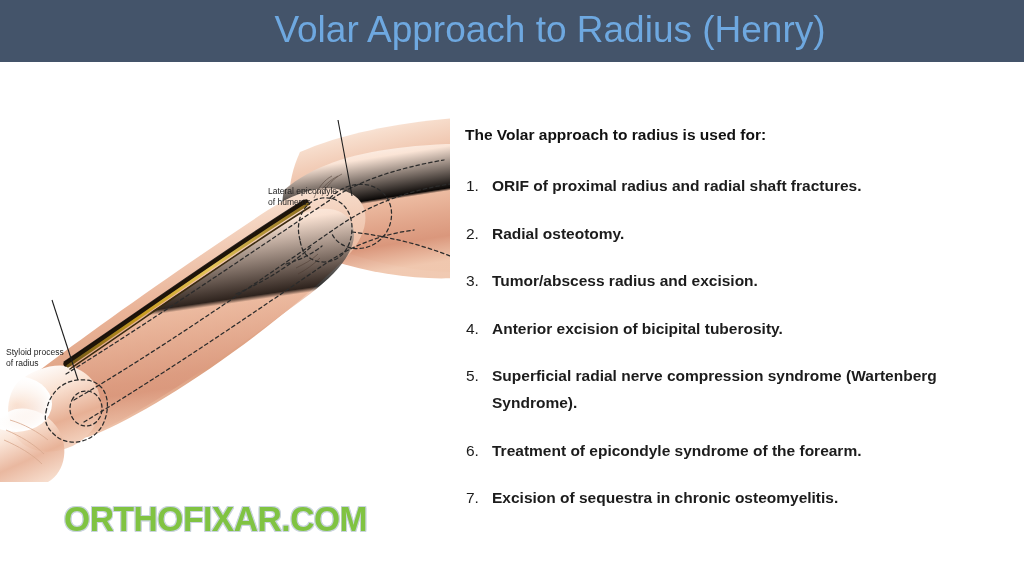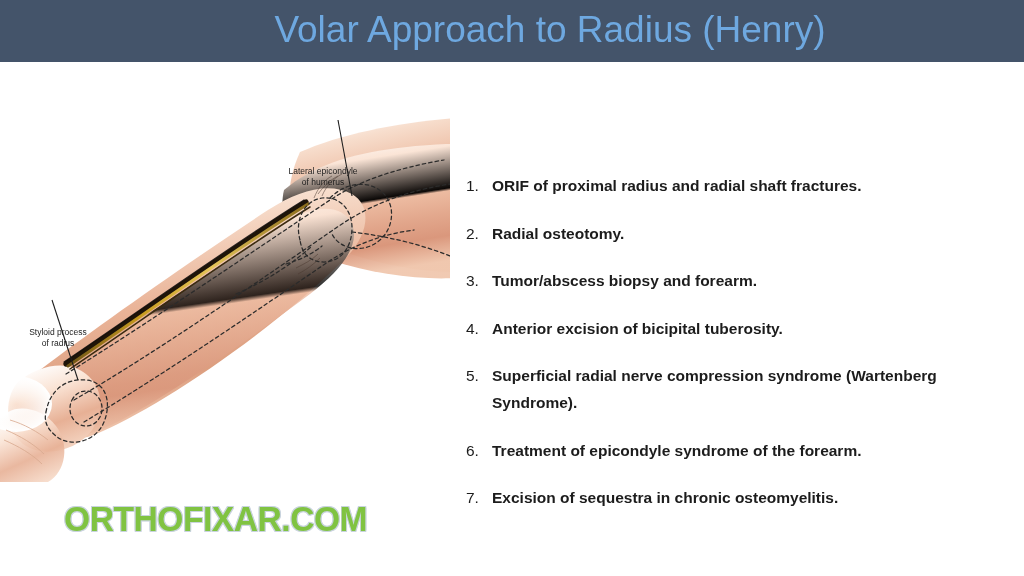--- a/index.html
+++ b/index.html
@@ -65,23 +65,24 @@
     width: 450px;
     height: 400px;
     display: block;
   }
 
   .fig-label {
     position: absolute;
     font-size: 8.5px;
     line-height: 10.5px;
     color: #1d1d1d;
-    text-align: center;
+    text-align: left;
     white-space: nowrap;
     font-family: "Liberation Sans", sans-serif;
+    margin-top: 20px;
   }
   .fig-label-epicondyle { left: 268px; top: 104px; width: 110px; }
   .fig-label-styloid    { left: 6px;  top: 265px; width: 104px; }
 
   
   .watermark {
     position: absolute;
     left: 64px;
     top: 437px;
     font-size: 35px;
@@ -273,33 +274,34 @@
     <div class="fig-label fig-label-styloid">
       <span>Styloid process</span><br>
       <span>of radius</span>
     </div>
 
     <div class="watermark">ORTHOFIXAR.COM</div>
   </div>
 
   <div class="text-pane">
 
+    <div class="intro-heading">The Volar approach to radius is used for:</div>
 
     <ul class="usage-list">
       <li class="usage-item">
         <span class="item-number">1.</span>
         <span class="item-text">ORIF of proximal radius and radial shaft fractures.</span>
       </li>
       <li class="usage-item">
         <span class="item-number">2.</span>
         <span class="item-text">Radial osteotomy.</span>
       </li>
       <li class="usage-item">
         <span class="item-number">3.</span>
-        <span class="item-text">Tumor/abscess biopsy and forearm.</span>
+        <span class="item-text">Tumor/abscess radius and excision.</span>
       </li>
       <li class="usage-item">
         <span class="item-number">4.</span>
         <span class="item-text">Anterior excision of bicipital tuberosity.</span>
       </li>
       <li class="usage-item">
         <span class="item-number">5.</span>
         <span class="item-text">Superficial radial nerve compression syndrome (Wartenberg Syndrome).</span>
       </li>
       <li class="usage-item">

